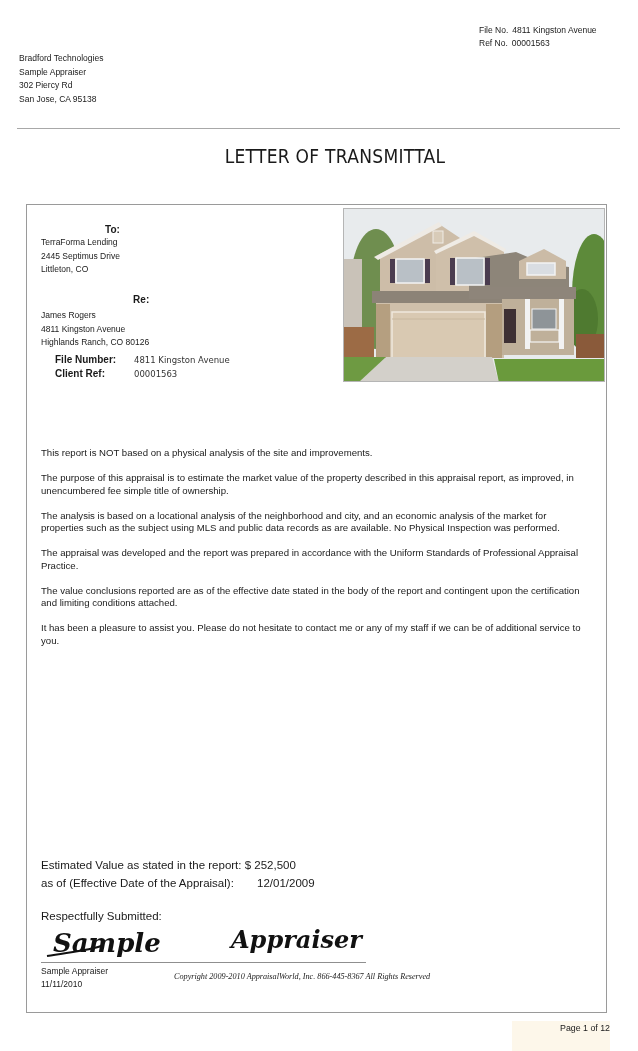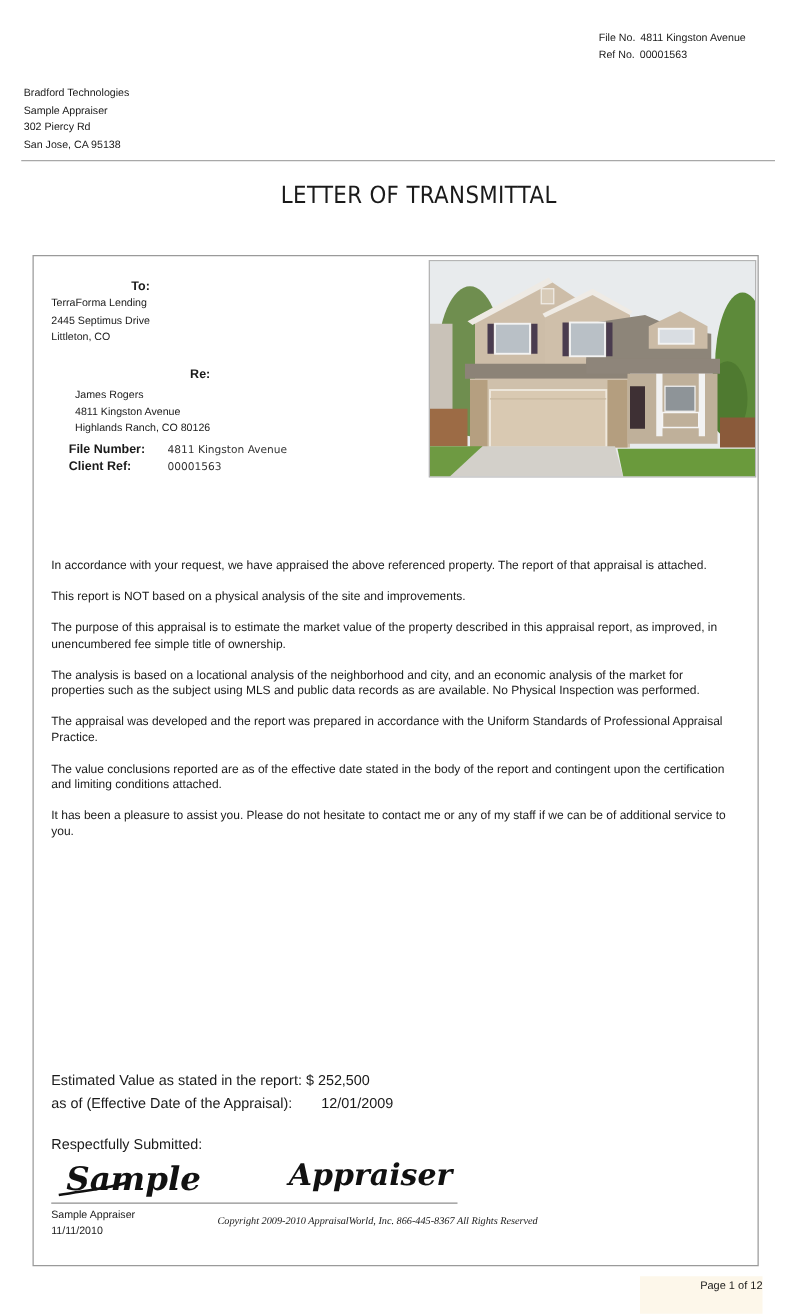--- a/index.html
+++ b/index.html
@@ -4,29 +4,29 @@
 <style>
   html, body { margin: 0; padding: 0; }
   body {
     width: 638px; height: 1051px; position: relative; overflow: hidden;
     background: #ffffff; color: #1a1a1a;
     font-family: "Liberation Sans", sans-serif;
   }
   .abs { position: absolute; }
   .hdr-right { left: 479px; top: 24px; font-size: 8.5px; line-height: 13px; }
   .hdr-right .lbl { display: inline-block; margin-right: 4px; text-align: center; }
-  .sender { left: 19px; top: 68px; font-size: 8.5px; line-height: 13.5px; }
+  .sender { left: 19px; top: 52px; font-size: 8.5px; line-height: 13.5px; }
   .rule { left: 17px; top: 128px; width: 603px; height: 0; border-top: 1.5px solid #a8a8a8; }
   .title { left: 0; width: 670px; top: 145px; text-align: center; font-size: 19px; letter-spacing: 0.3px; font-family: "DejaVu Sans", sans-serif; font-weight: normal; transform: scaleX(0.9); transform-origin: center; }
   .frame { left: 26px; top: 204px; width: 581px; height: 809px; border: 1.5px solid #9a9a9a; box-sizing: border-box; }
   .photo { left: 343px; top: 208px; width: 262px; height: 174px; border: 1px solid #b5b5b5; box-sizing: border-box; overflow: hidden; background: #e9ecee; }
   .sec-h { font-size: 10px; font-weight: bold; text-align: right; }
   .small { font-size: 8.5px; line-height: 13.5px; }
   .to-block { left: 41px; top: 224px; }
-  .re-block { left: 41px; top: 294px; margin-left: 19px; }
+  .re-block { left: 41px; top: 294px; }
   .kv { left: 55px; top: 353px; font-size: 10px; line-height: 13px; }
   .kv .k { font-weight: bold; display: inline-block; width: 79px; }
   .kv .v { font-size: 8.5px; font-family: "DejaVu Sans", sans-serif; color: #333; }
   .body-text { left: 41px; top: 447px; width: 550px; font-size: 9.6px; line-height: 12.5px; }
   .body-text p { margin: 0 0 12.5px 0; }
   .value-block { left: 41px; top: 856px; font-size: 11.5px; line-height: 18px; }
   .value-block .date { margin-left: 20px; }
   .resp { left: 41px; top: 910px; font-size: 11.5px; }
   .sig { left: 41px; top: 922px; width: 325px; height: 40px; }
   .sig-line { left: 41px; top: 962px; width: 325px; border-top: 1px solid #8f8f8f; }
@@ -130,21 +130,20 @@
 <div class="abs kv">
   <div>
     <span class="k">File  Number:</span><span class="v">4811 Kingston Avenue</span>
   </div>
   <div>
     <span class="k">Client Ref:</span><span class="v">00001563</span>
   </div>
 </div>
 
 <div class="abs body-text">
-  <p>In accordance with your request, we have appraised the above referenced property.  The report of that appraisal is attached.</p>
   <p>This report is NOT based on a physical analysis of the site and improvements.</p>
   <p>The purpose of this appraisal is to estimate the market value of the property described in this appraisal report, as improved, in unencumbered fee simple title of ownership.</p>
   <p>The analysis is based on a locational analysis of the neighborhood and city, and an economic analysis of the market for properties such as the subject using MLS and public data records as are available. No Physical Inspection was performed.</p>
   <p>The appraisal was developed and the report was prepared in accordance with the Uniform Standards of Professional Appraisal  Practice.</p>
   <p>The value conclusions reported are as of the effective date stated in the body of the report and contingent upon the certification and limiting conditions attached.</p>
   <p>It has been a pleasure to assist you.  Please do not hesitate to contact me or any of my staff if we can be of additional service to you.</p>
 </div>
 
 <div class="abs value-block">
   <div>

